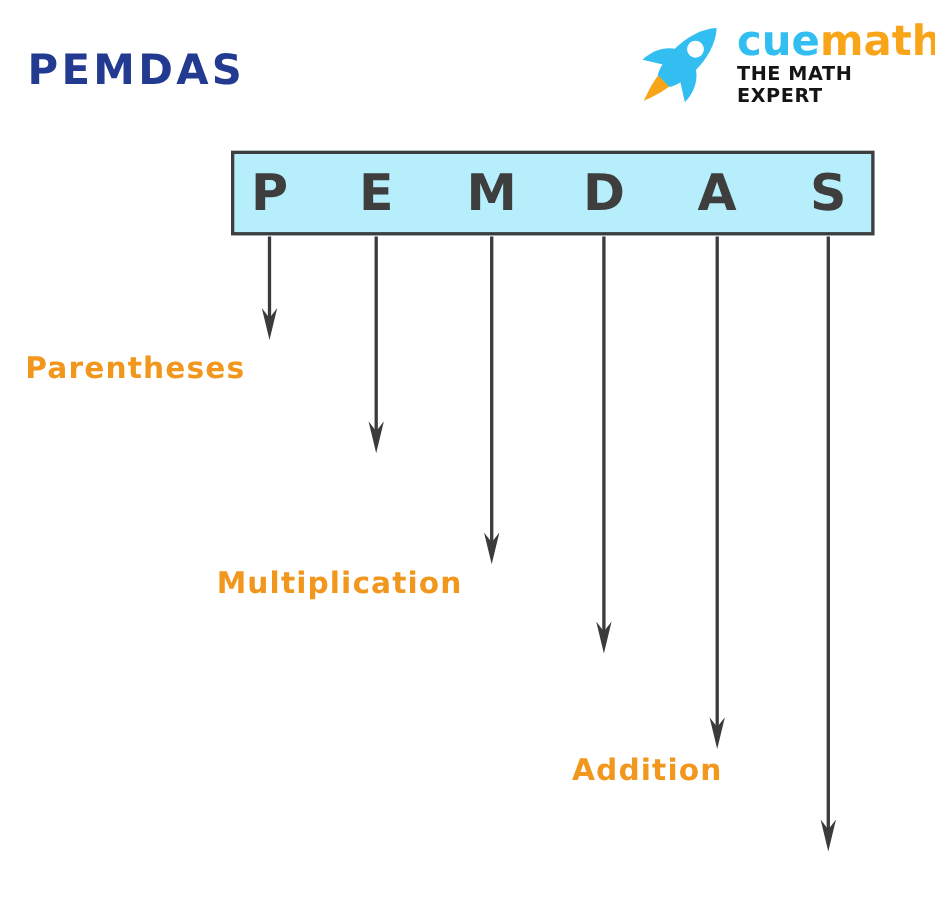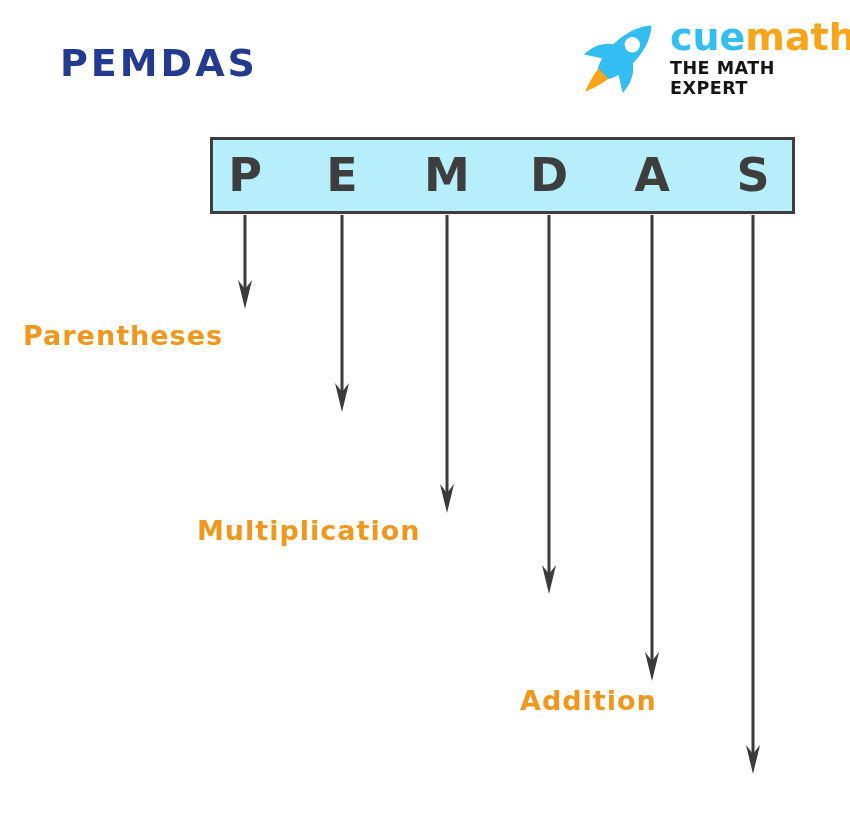--- a/index.html
+++ b/index.html
@@ -15,21 +15,20 @@
   
   .page-title {
     position: absolute;
     left: 25px;
     top: 44px;
     font-size: 38px;
     font-weight: bold;
     letter-spacing: 3px;
     color: var(--title_navy, #223A8F);
     line-height: 1;
-    margin-left: 35px;
   }
   .logo {
     position: absolute;
     left: 576px;
     top: 12px;
     width: 265px;
     height: 92px;
     display: flex;
     align-items: center;
   }

